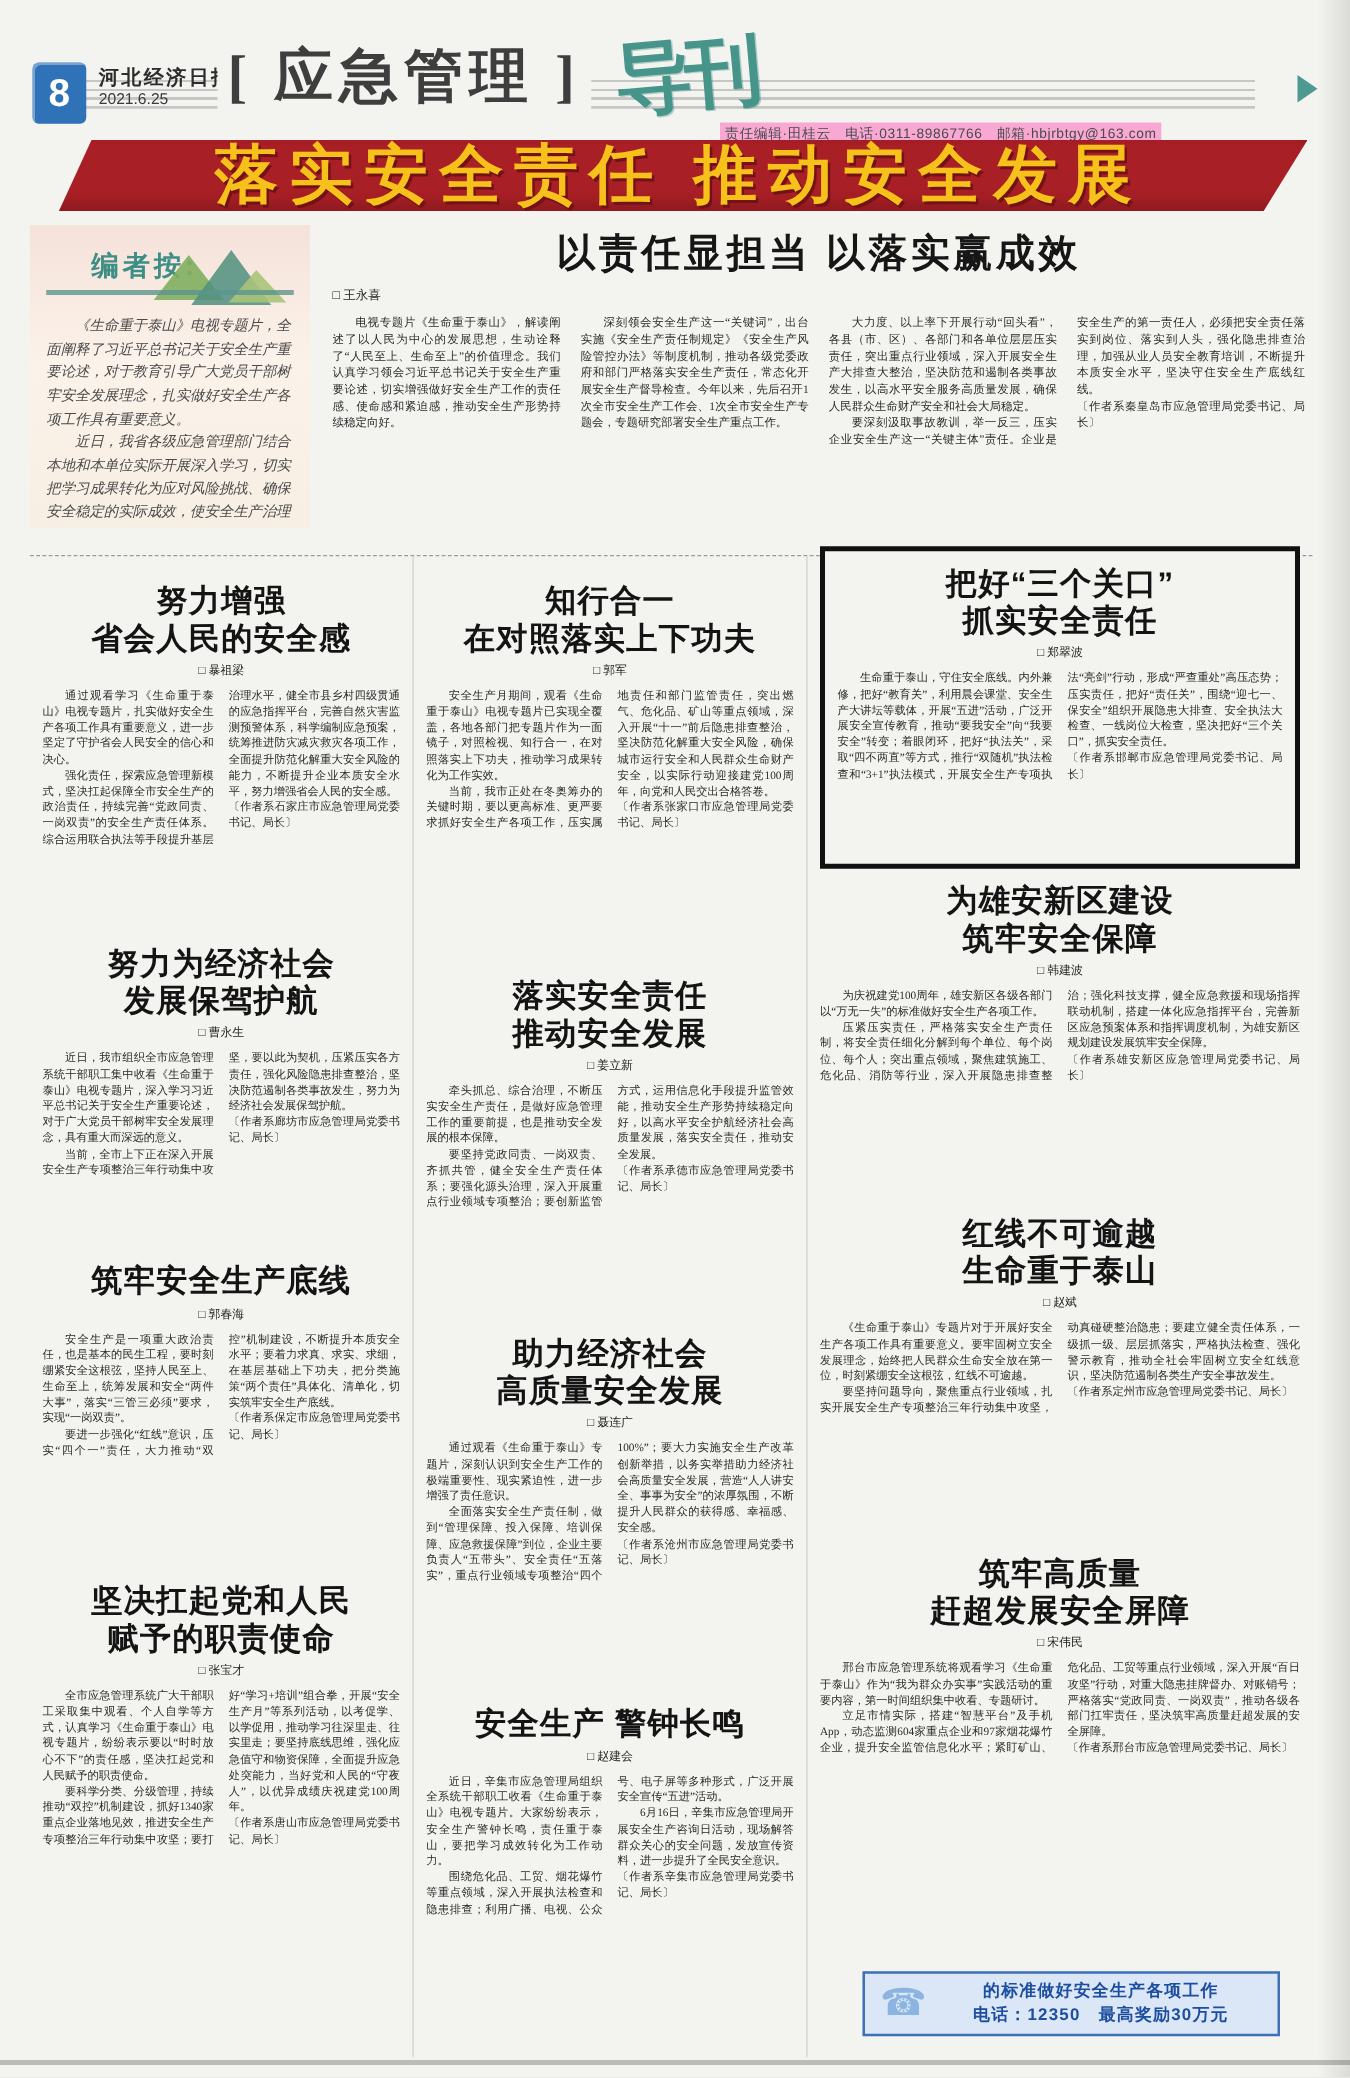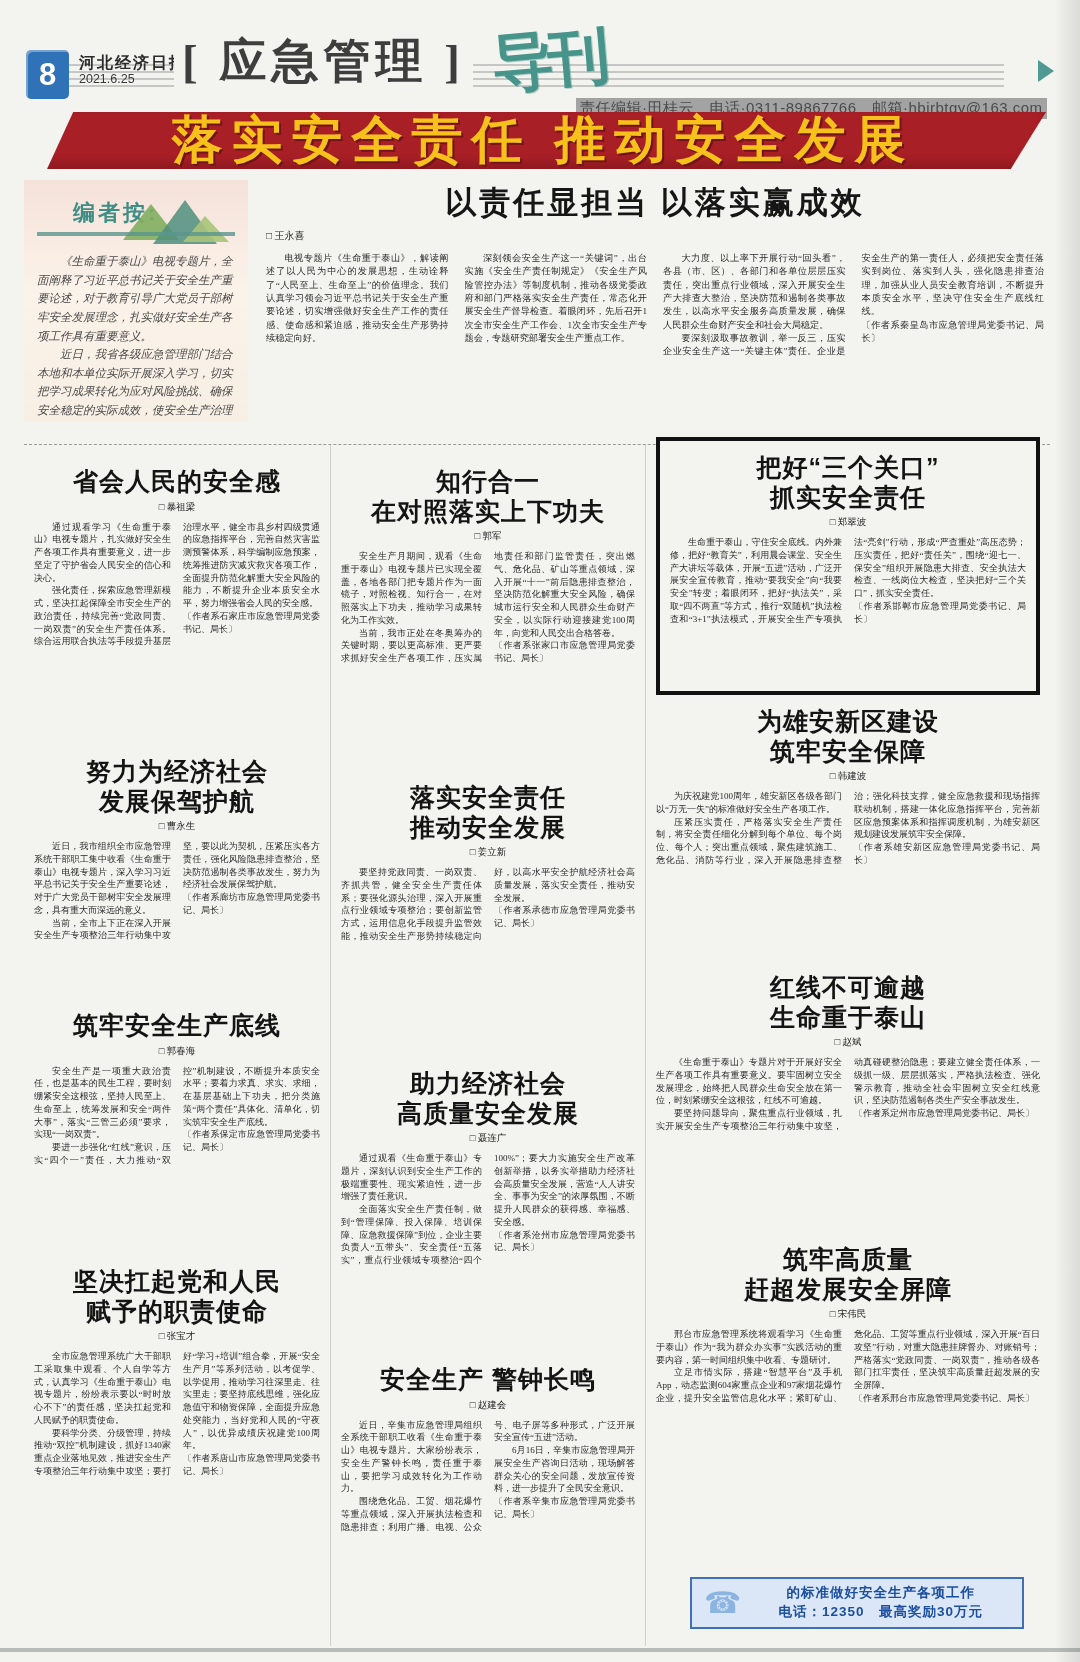--- a/index.html
+++ b/index.html
@@ -28,22 +28,22 @@
   .papername { position:absolute; left:55px; top:20px; line-height:1.15; }
   .papername .nm { font-size:16px; font-weight:bold; color:#2c2c2c; letter-spacing:2px;
     font-family:"Liberation Sans", sans-serif; }
   .papername .dt { font-size:12.5px; color:#3a3a3a; font-family:"Liberation Sans", sans-serif; }
   .mast-title { position:absolute; left:150px; top:-4px; background:#f3f3f0; padding:0 8px;
     font-size:47px; color:#3e3e3e; letter-spacing:5px; font-weight:600;
     font-family:"Liberation Serif", serif; }
   .daokan { position:absolute; left:468px; top:-16px; color:#46948a; font-size:62px;
     font-weight:bold; transform:rotate(-5deg); letter-spacing:-6px;
     font-family:"Liberation Serif", serif; text-shadow:1px 1px 0 rgba(70,148,138,.4); }
-  .editor-line { position:absolute; left:552px; top:64px; font-size:15px; color:#4a4a4a;
-    font-family:"Liberation Sans", sans-serif; letter-spacing:.5px; background:#a3a3a3; padding:1px 4px; }
+  .editor-line { position:absolute; left:552px; top:64px; font-size:11px; color:#4a4a4a;
+    font-family:"Liberation Sans", sans-serif; letter-spacing:.5px; background:#f9a8d4; padding:1px 4px; }
   .fwd-arrow { position:absolute; right:-4px; top:26px; width:0; height:0;
     border-top:11px solid transparent; border-bottom:11px solid transparent;
     border-left:16px solid #4e9a92; }
 
   
   .banner { position:absolute; top:112px; left:40px; width:1006px; height:57px;
     background:#a81f26; clip-path: polygon(3.3% 0%, 100% 0%, 96.5% 100%, 0.7% 100%);
     display:flex; align-items:center; justify-content:center;
     box-shadow: inset 0 -6px 10px rgba(0,0,0,.18); }
   .banner span { color:#f6c11a; font-size:51px; font-weight:bold; letter-spacing:9px;
@@ -132,34 +132,35 @@
           <p>近日，我省各级应急管理部门结合本地和本单位实际开展深入学习，切实把学习成果转化为应对风险挑战、确保安全稳定的实际成效，使安全生产治理能力得到进一步提升。</p>
         </div>
     </div>
 
     <div class="lead">
       <div class="lead-title">以责任显担当  以落实赢成效</div>
       <div class="lead-byline">□ 王永喜</div>
       <div class="lead-body">
         <div>
             <p>电视专题片《生命重于泰山》，解读阐述了以人民为中心的发展思想，生动诠释了“人民至上、生命至上”的价值理念。我们认真学习领会习近平总书记关于安全生产重要论述，切实增强做好安全生产工作的责任感、使命感和紧迫感，推动安全生产形势持续稳定向好。</p>
-            <p>深刻领会安全生产这一“关键词”，出台实施《安全生产责任制规定》《安全生产风险管控办法》等制度机制，推动各级党委政府和部门严格落实安全生产责任，常态化开展安全生产督导检查。着眼闭环，先后召开1次全市安全生产工作会、1次全市安全生产专题会，专题研究部署安全生产重点工作。</p>
+            <p>深刻领会安全生产这一“关键词”，出台实施《安全生产责任制规定》《安全生产风险管控办法》等制度机制，推动各级党委政府和部门严格落实安全生产责任，常态化开展安全生产督导检查。今年以来，先后召开1次全市安全生产工作会、1次全市安全生产专题会，专题研究部署安全生产重点工作。</p>
             <p>大力度、以上率下开展行动“回头看”，各县（市、区）、各部门和各单位层层压实责任，突出重点行业领域，深入开展安全生产大排查大整治，坚决防范和遏制各类事故发生，以高水平安全服务高质量发展，确保人民群众生命财产安全和社会大局稳定。</p>
             <p>要深刻汲取事故教训，举一反三，压实企业安全生产这一“关键主体”责任。企业是安全生产的第一责任人，必须把安全责任落实到岗位、落实到人头，强化隐患排查治理，加强从业人员安全教育培训，不断提升本质安全水平，坚决守住安全生产底线红线。</p>
           </div>
         <p class="attribution">〔作者系秦皇岛市应急管理局党委书记、局长〕</p>
       </div>
     </div>
   </div>
 
   <div class="grid">
 
     <div class="gcol gcol1">
       <div class="art" style="height:286px">
         <div class="art-title">
+          <div>努力增强</div>
           <div>省会人民的安全感</div>
         </div>
         <div class="art-byline">□ 暴祖梁</div>
         <div class="art-body">
           <div>
               <p>通过观看学习《生命重于泰山》电视专题片，扎实做好安全生产各项工作具有重要意义，进一步坚定了守护省会人民安全的信心和决心。</p>
               <p>强化责任，探索应急管理新模式，坚决扛起保障全市安全生产的政治责任，持续完善“党政同责、一岗双责”的安全生产责任体系。综合运用联合执法等手段提升基层治理水平，健全市县乡村四级贯通的应急指挥平台，完善自然灾害监测预警体系，科学编制应急预案，统筹推进防灾减灾救灾各项工作，全面提升防范化解重大安全风险的能力，不断提升企业本质安全水平，努力增强省会人民的安全感。</p>
             </div>
           <p class="attribution">〔作者系石家庄市应急管理局党委书记、局长〕</p>
         </div>
@@ -223,20 +224,21 @@
         </div>
       </div>
       <div class="art" style="height:282px">
         <div class="art-title">
           <div>落实安全责任</div>
           <div>推动安全发展</div>
         </div>
         <div class="art-byline">□ 姜立新</div>
         <div class="art-body">
           <div>
+              <p>牵头抓总、综合治理，不断压实安全生产责任，是做好应急管理工作的重要前提，也是推动安全发展的根本保障。</p>
               <p>要坚持党政同责、一岗双责、齐抓共管，健全安全生产责任体系；要强化源头治理，深入开展重点行业领域专项整治；要创新监管方式，运用信息化手段提升监管效能，推动安全生产形势持续稳定向好，以高水平安全护航经济社会高质量发展，落实安全责任，推动安全发展。</p>
             </div>
           <p class="attribution">〔作者系承德市应急管理局党委书记、局长〕</p>
         </div>
       </div>
       <div class="art" style="height:292px">
         <div class="art-title">
           <div>助力经济社会</div>
           <div>高质量安全发展</div>
         </div>

